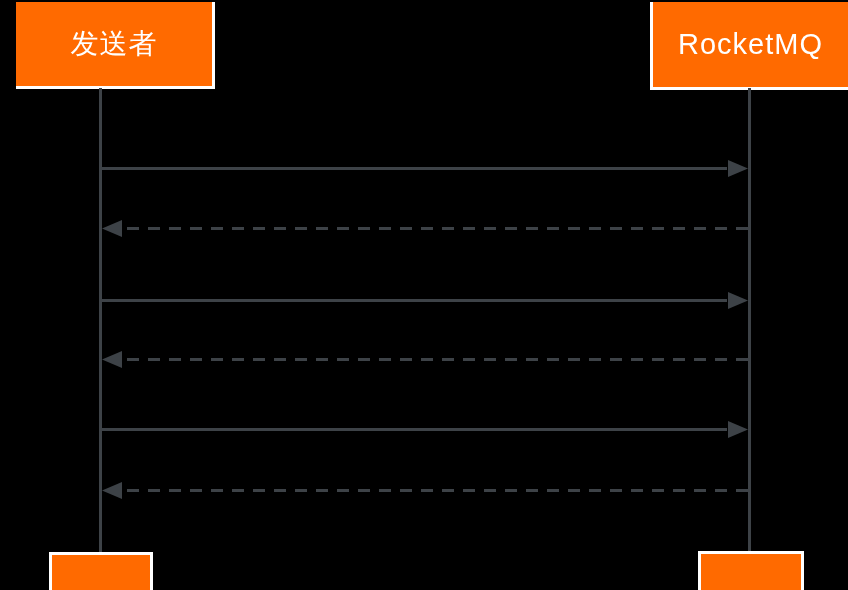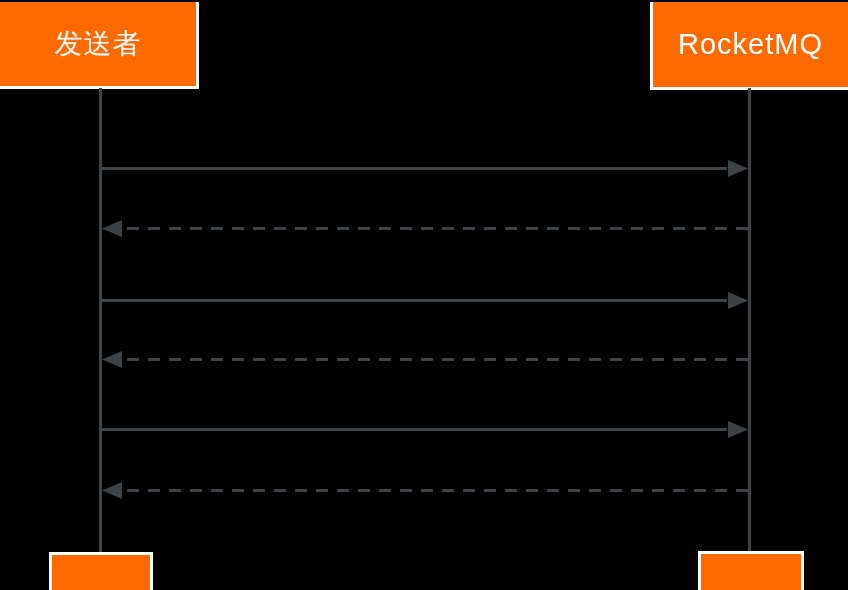--- a/index.html
+++ b/index.html
@@ -22,21 +22,21 @@
     background: var(--orange, #FF6A00);
     color: var(--actor-text, #FFFFFF);
     display: flex;
     align-items: center;
     justify-content: center;
     font-size: 28px;
     font-weight: 400;
     letter-spacing: 1px;
   }
   .actor-header.left {
-    left: 0;
+    left: 16px;
     width: 199px;
     height: 87px;
     border-right: 3px solid var(--actor-border, #FFFFFF);
     border-bottom: 3px solid var(--actor-border, #FFFFFF);
   }
   .actor-header.right {
     left: 650px;
     width: 198px;
     height: 88px;
     border-left: 3px solid var(--actor-border, #FFFFFF);

